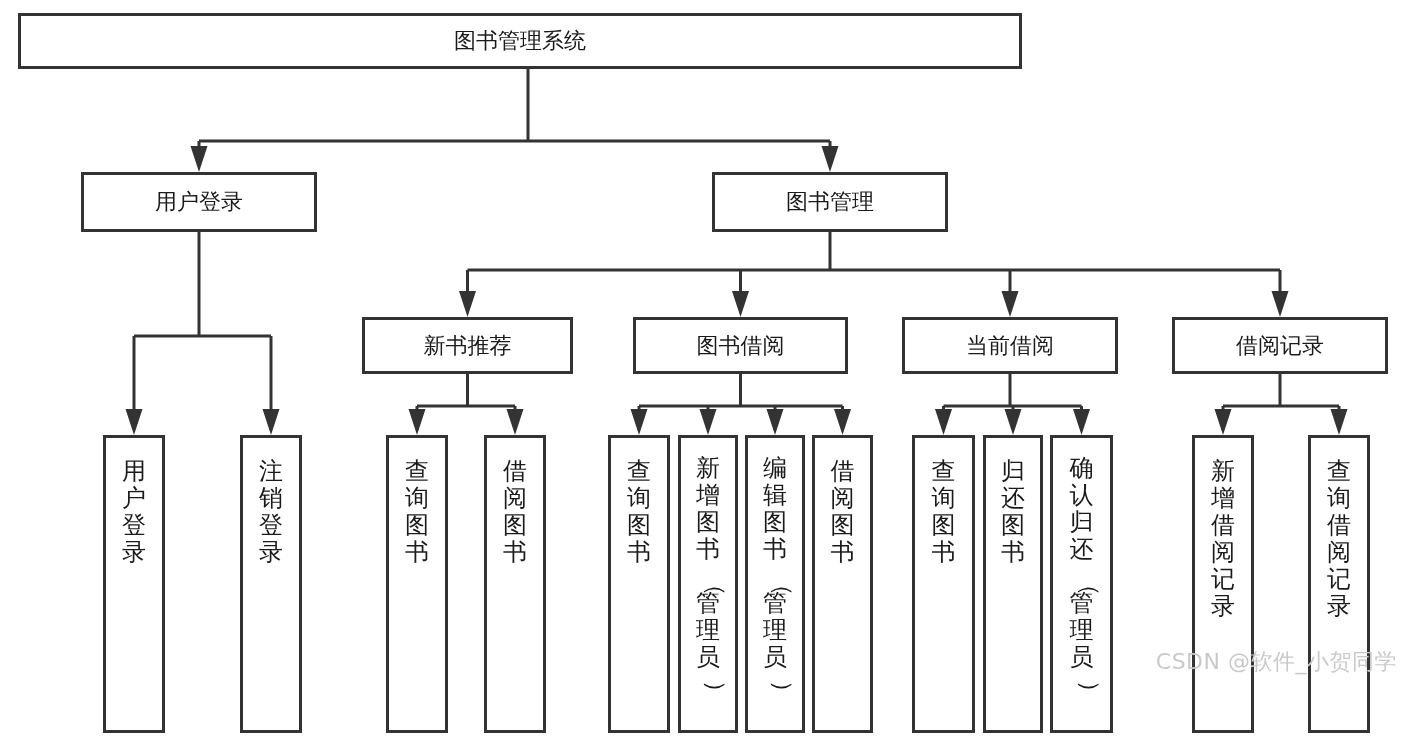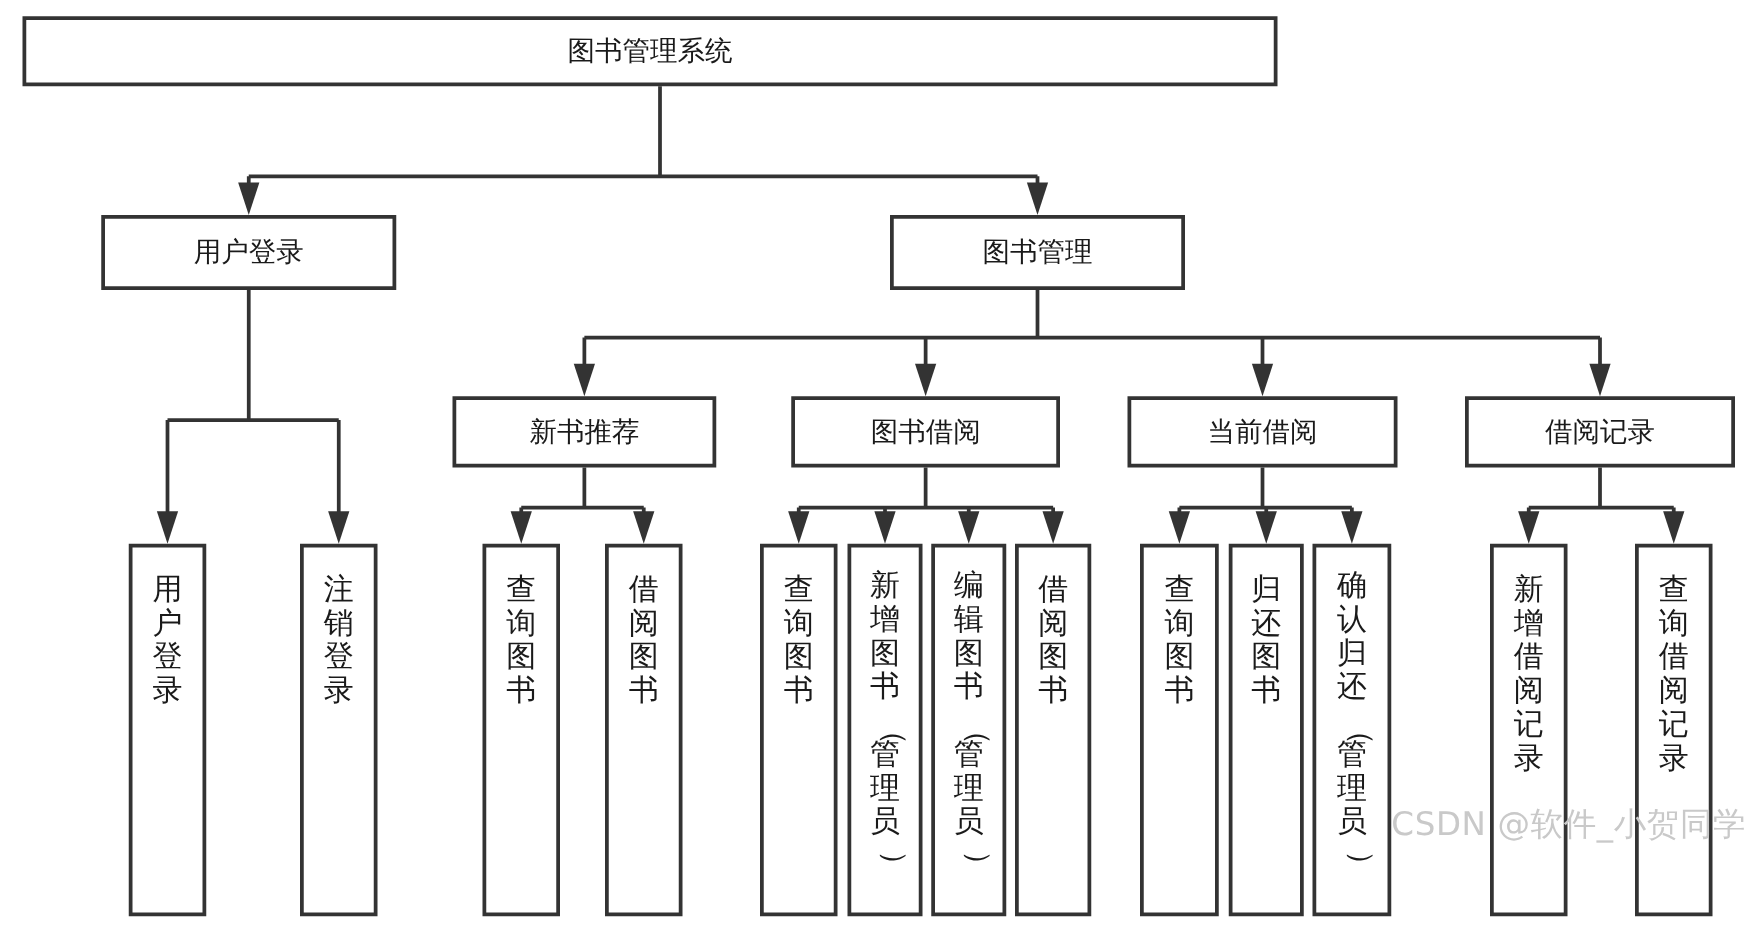--- a/index.html
+++ b/index.html
@@ -57,21 +57,21 @@
     fill: #1a1a1a;
     font-family: "DejaVu Sans", "Liberation Sans", sans-serif;
     font-size: 24px;
     text-anchor: middle;
   }
   .watermark-text {
     position: absolute;
     right: 8px;
     bottom: 4px;
     font-family: "DejaVu Sans", "Liberation Sans", sans-serif;
-    font-size: 26px;
+    font-size: 22px;
     color: #c9c9c9;
     white-space: nowrap;
     letter-spacing: 0.5px;
     user-select: none;
   }
 </style>
 </head>
 <body>
 
 <div id="diagram-root">

